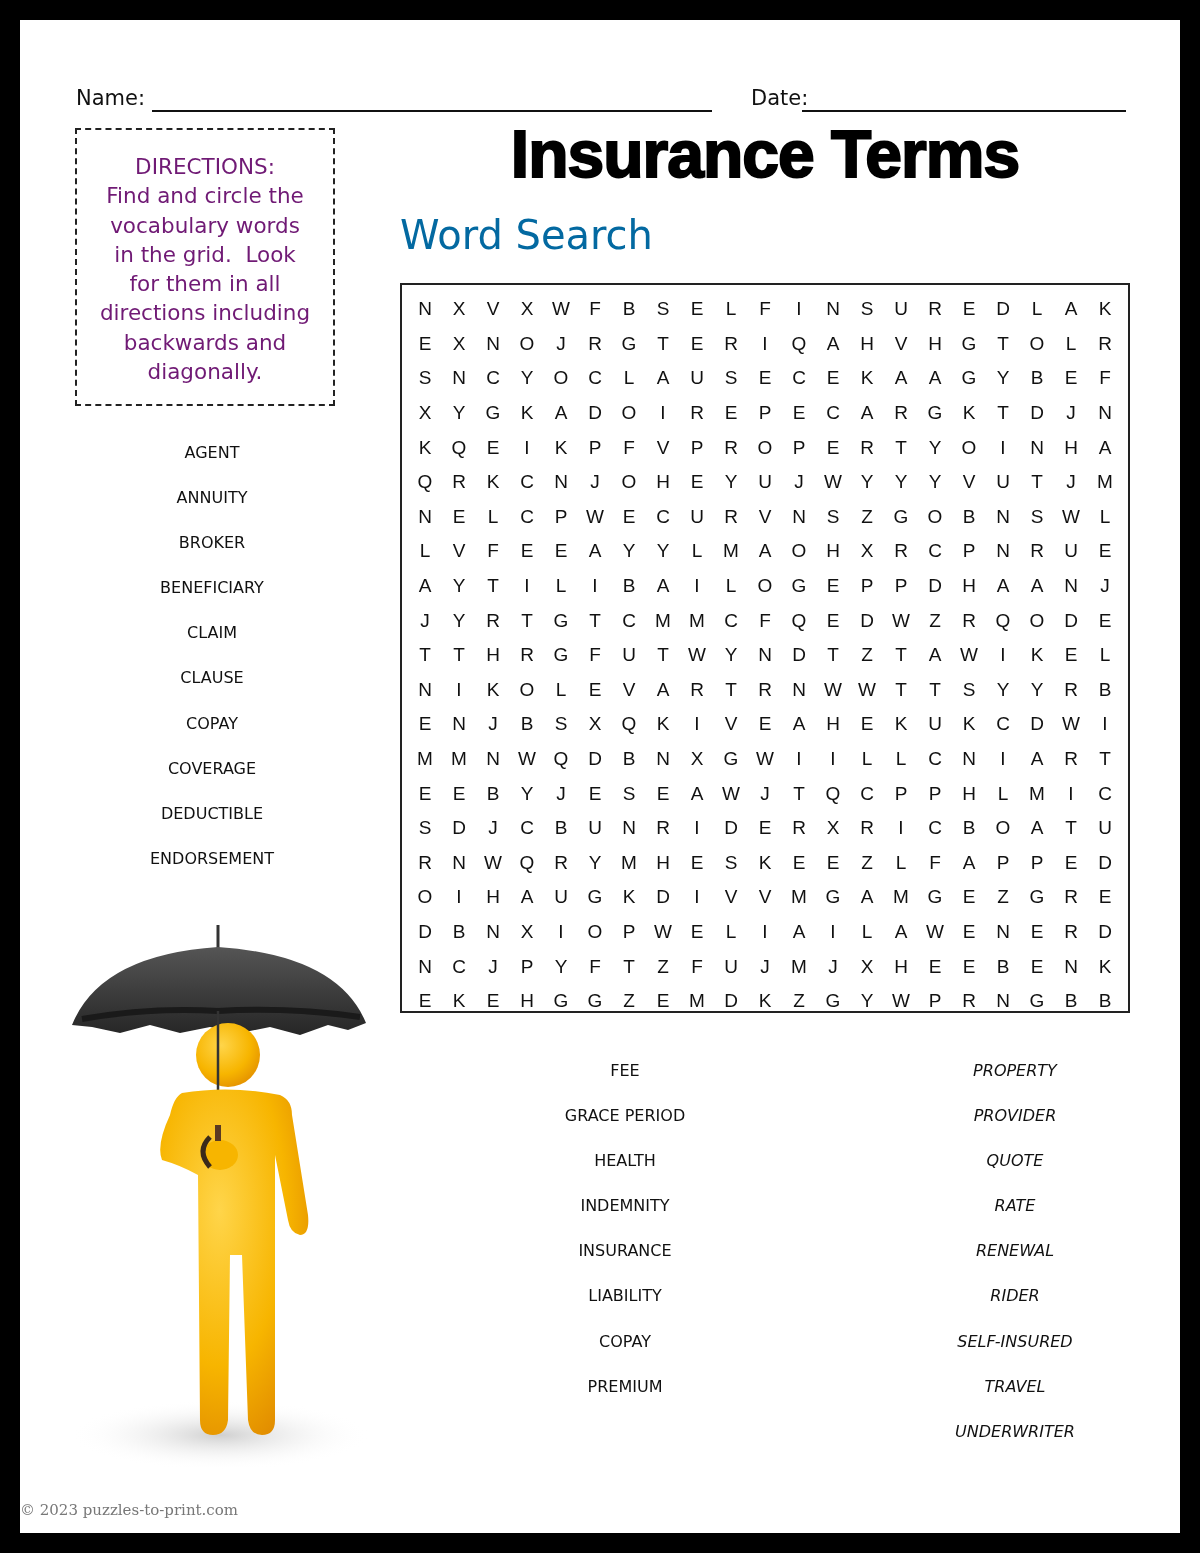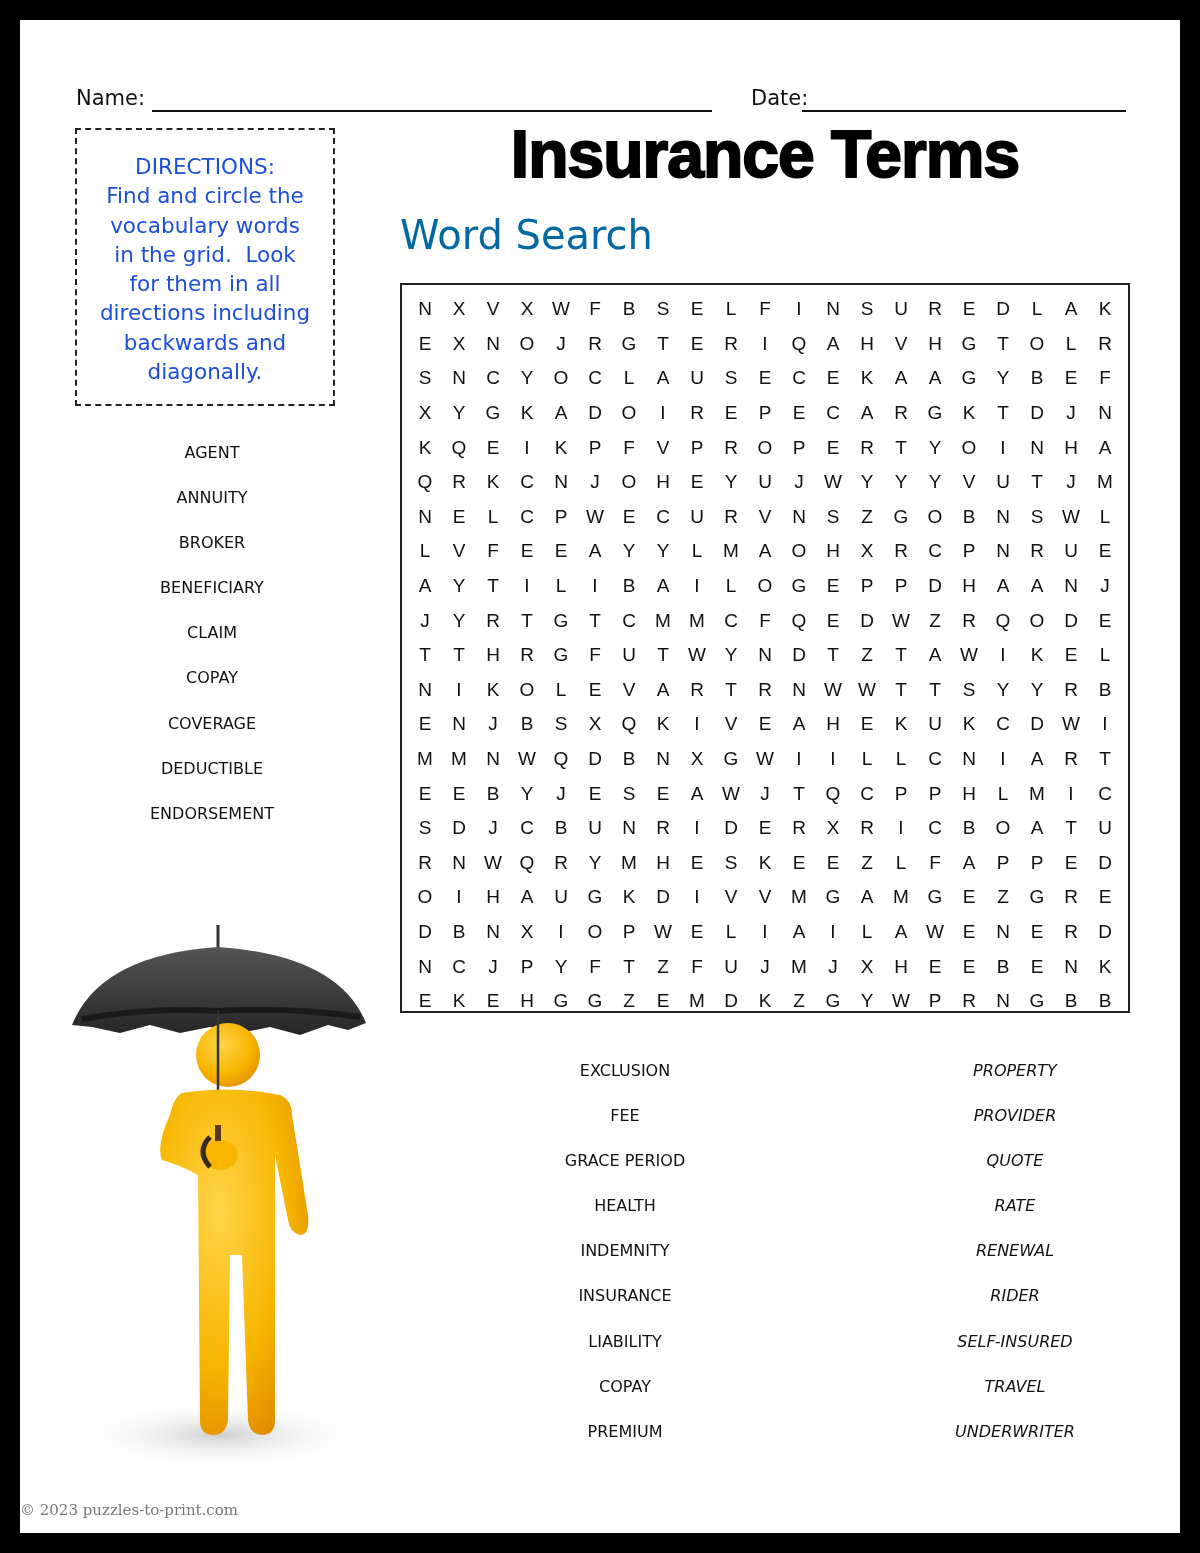--- a/index.html
+++ b/index.html
@@ -11,21 +11,21 @@
     .hdr { position: absolute; top: 66px; font-size: 21px; color: #111; }
     .hdr-name { left: 56px; }
     .hdr-date { left: 714px; margin-left: 17px; }
     .line { position: absolute; height: 2px; background: #111; top: 90px; }
     .line-name { left: 132px; width: 560px; }
     .line-date { left: 782px; width: 324px; }
 
     .directions {
       position: absolute; left: 55px; top: 108px; width: 260px; height: 278px;
       border: 2px dashed #222; text-align: center; padding-top: 22px;
-      font-size: 21.5px; line-height: 29.3px; color: #1d4ed8;
+      font-size: 21.5px; line-height: 29.3px; color: #701a75;
     }
 
     .title {
       position: absolute; left: 380px; top: 96px; width: 730px; text-align: center;
       font-family: Liberation Sans, sans-serif; font-weight: 900; font-size: 66px;
       letter-spacing: -1px; color: #000; -webkit-text-stroke: 2px #000;
     }
     .subtitle {
       position: absolute; left: 380px; top: 192px; width: 730px; text-align: left;
       font-size: 40px; color: #0369a1;
@@ -563,20 +563,21 @@
         <span class="cell">B</span>
       </div>
     </div>
 
   <div class="wordlist wl-left" id="wl-left">
       <div class="w">AGENT</div>
       <div class="w">ANNUITY</div>
       <div class="w">BROKER</div>
       <div class="w">BENEFICIARY</div>
       <div class="w">CLAIM</div>
+      <div class="w">CLAUSE</div>
       <div class="w">COPAY</div>
       <div class="w">COVERAGE</div>
       <div class="w">DEDUCTIBLE</div>
       <div class="w">ENDORSEMENT</div>
     </div>
 
   <svg class="illustration" viewBox="0 0 300 560">
     <defs>
       <radialGradient id="body" cx="40%" cy="35%" r="75%">
         <stop offset="0%" stop-color="#ffd54a"></stop>
@@ -603,21 +604,20 @@
     <line x1="148" y1="96" x2="148" y2="225" stroke="#333" stroke-width="2.5"></line>
 
     <path d="M112 178 Q 160 170 210 180 Q 222 185 222 200 L 238 300 Q 240 320 230 320 Q 220 318 218 305 L 205 240 L 205 505 Q 205 520 192 520 Q 180 520 178 505 L 172 340 L 160 340 L 158 505 Q 156 520 143 520 Q 130 520 130 505 L 128 260 Q 110 250 92 245 Q 86 230 100 200 Q 104 182 112 178 Z" fill="url(#body)"></path>
 
     <ellipse cx="150" cy="240" rx="18" ry="15" fill="#f7b500"></ellipse>
     <path d="M140 222 Q 126 236 140 252" stroke="#3a2a1a" stroke-width="5" fill="none"></path>
     <rect x="145" y="210" width="6" height="16" fill="#5a3a22"></rect>
   </svg>
 
   <div class="wordlist wl-mid" id="wl-mid">
-      <div class="w">EXCLUSION</div>
       <div class="w">FEE</div>
       <div class="w">GRACE PERIOD</div>
       <div class="w">HEALTH</div>
       <div class="w">INDEMNITY</div>
       <div class="w">INSURANCE</div>
       <div class="w">LIABILITY</div>
       <div class="w">COPAY</div>
       <div class="w">PREMIUM</div>
     </div>
   <div class="wordlist wl-right" id="wl-right">

